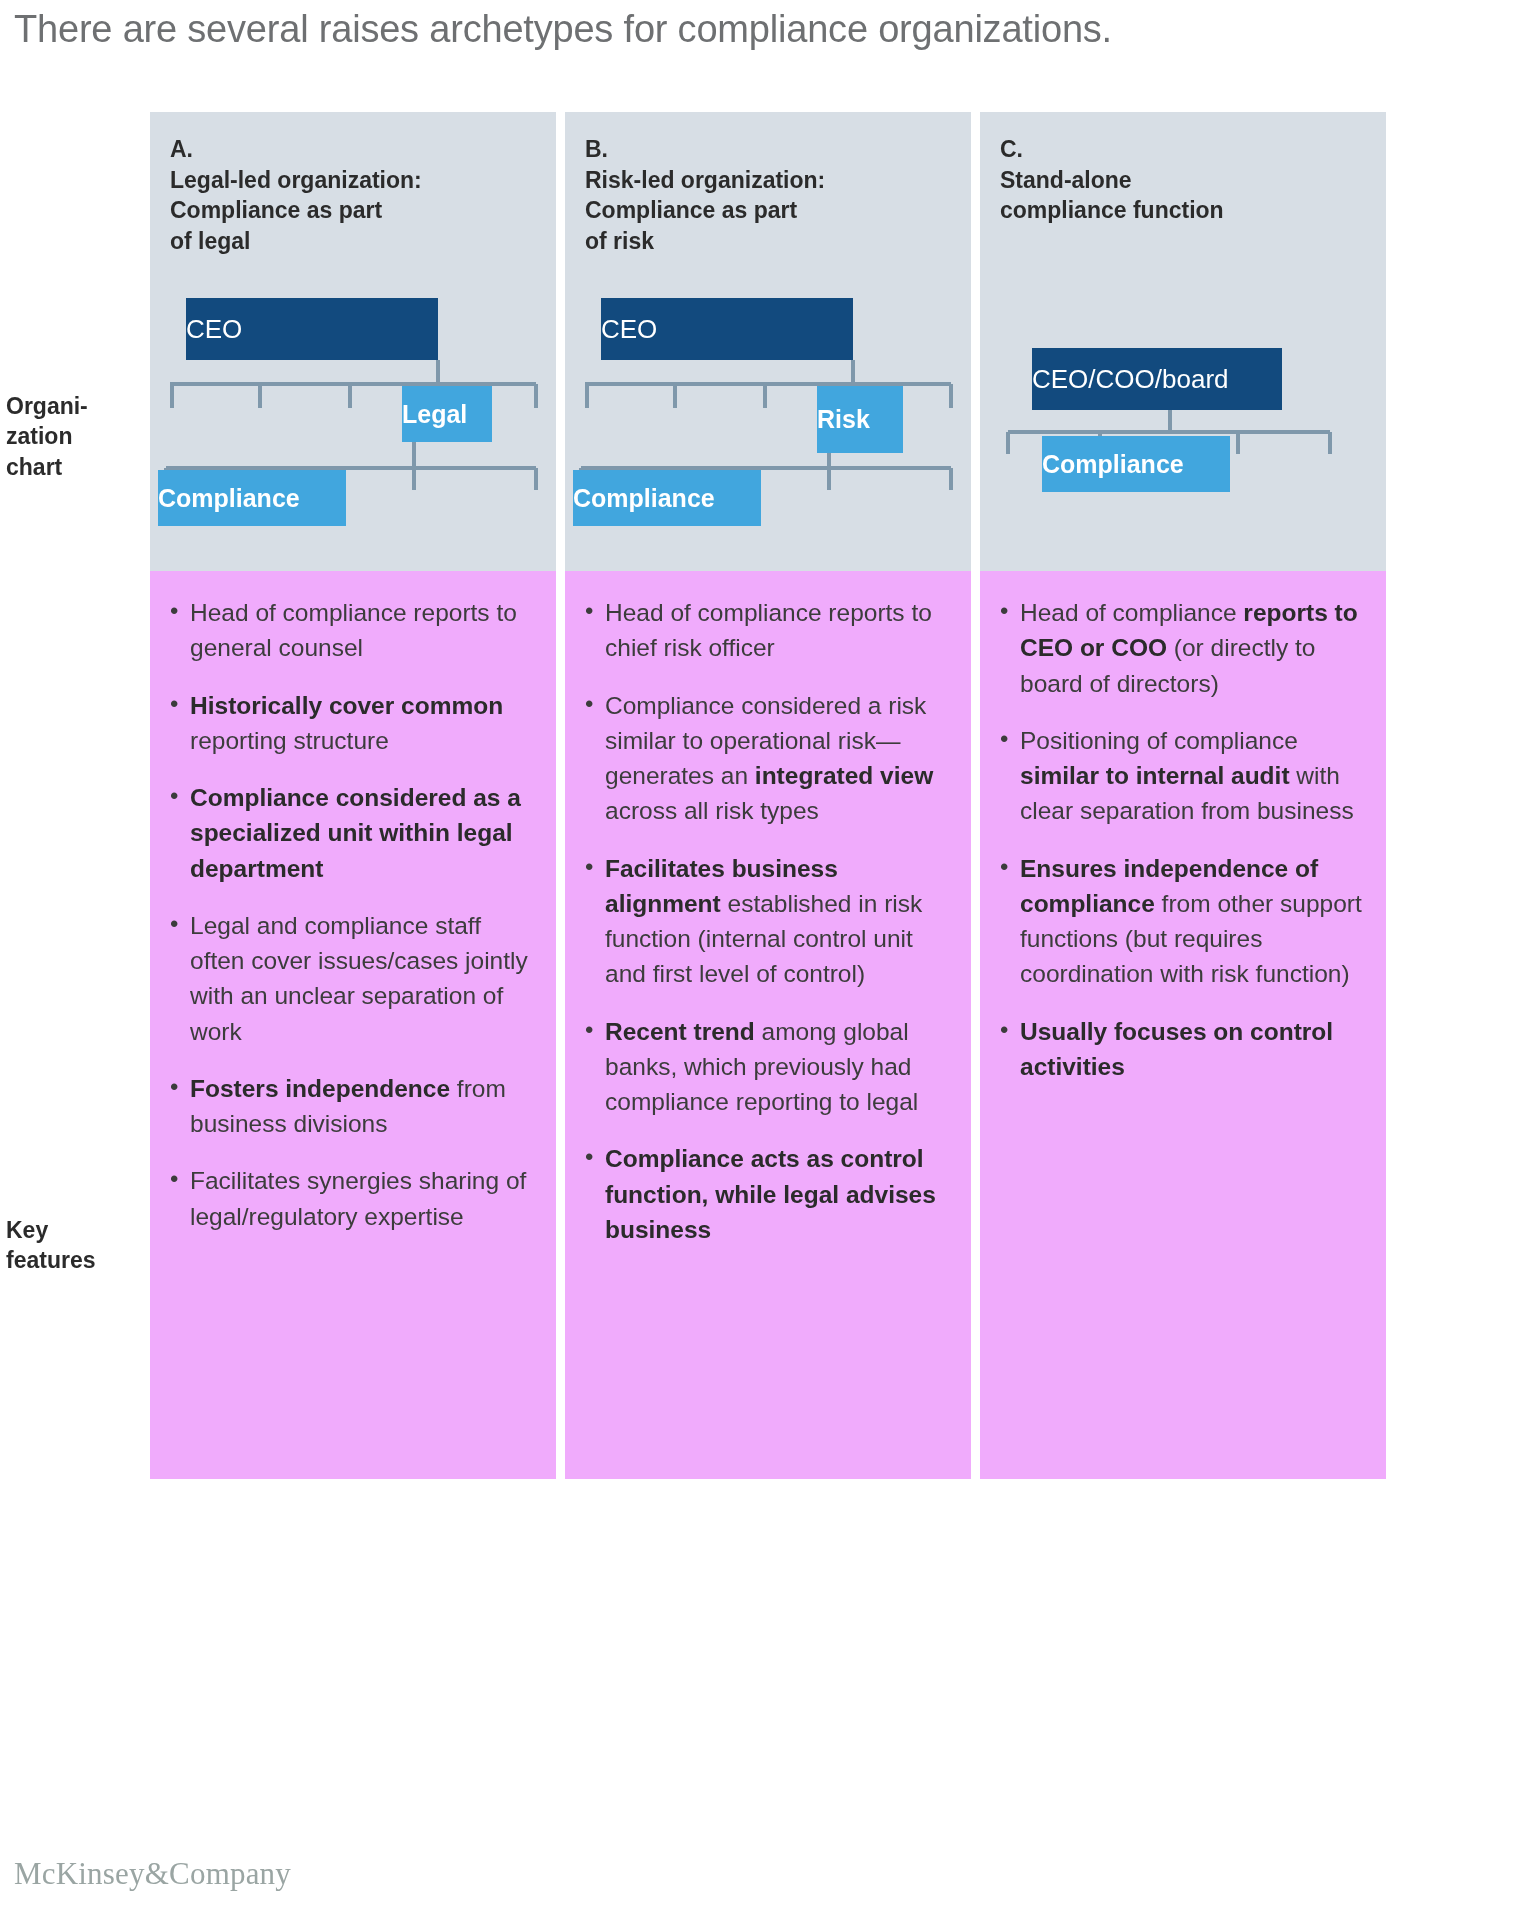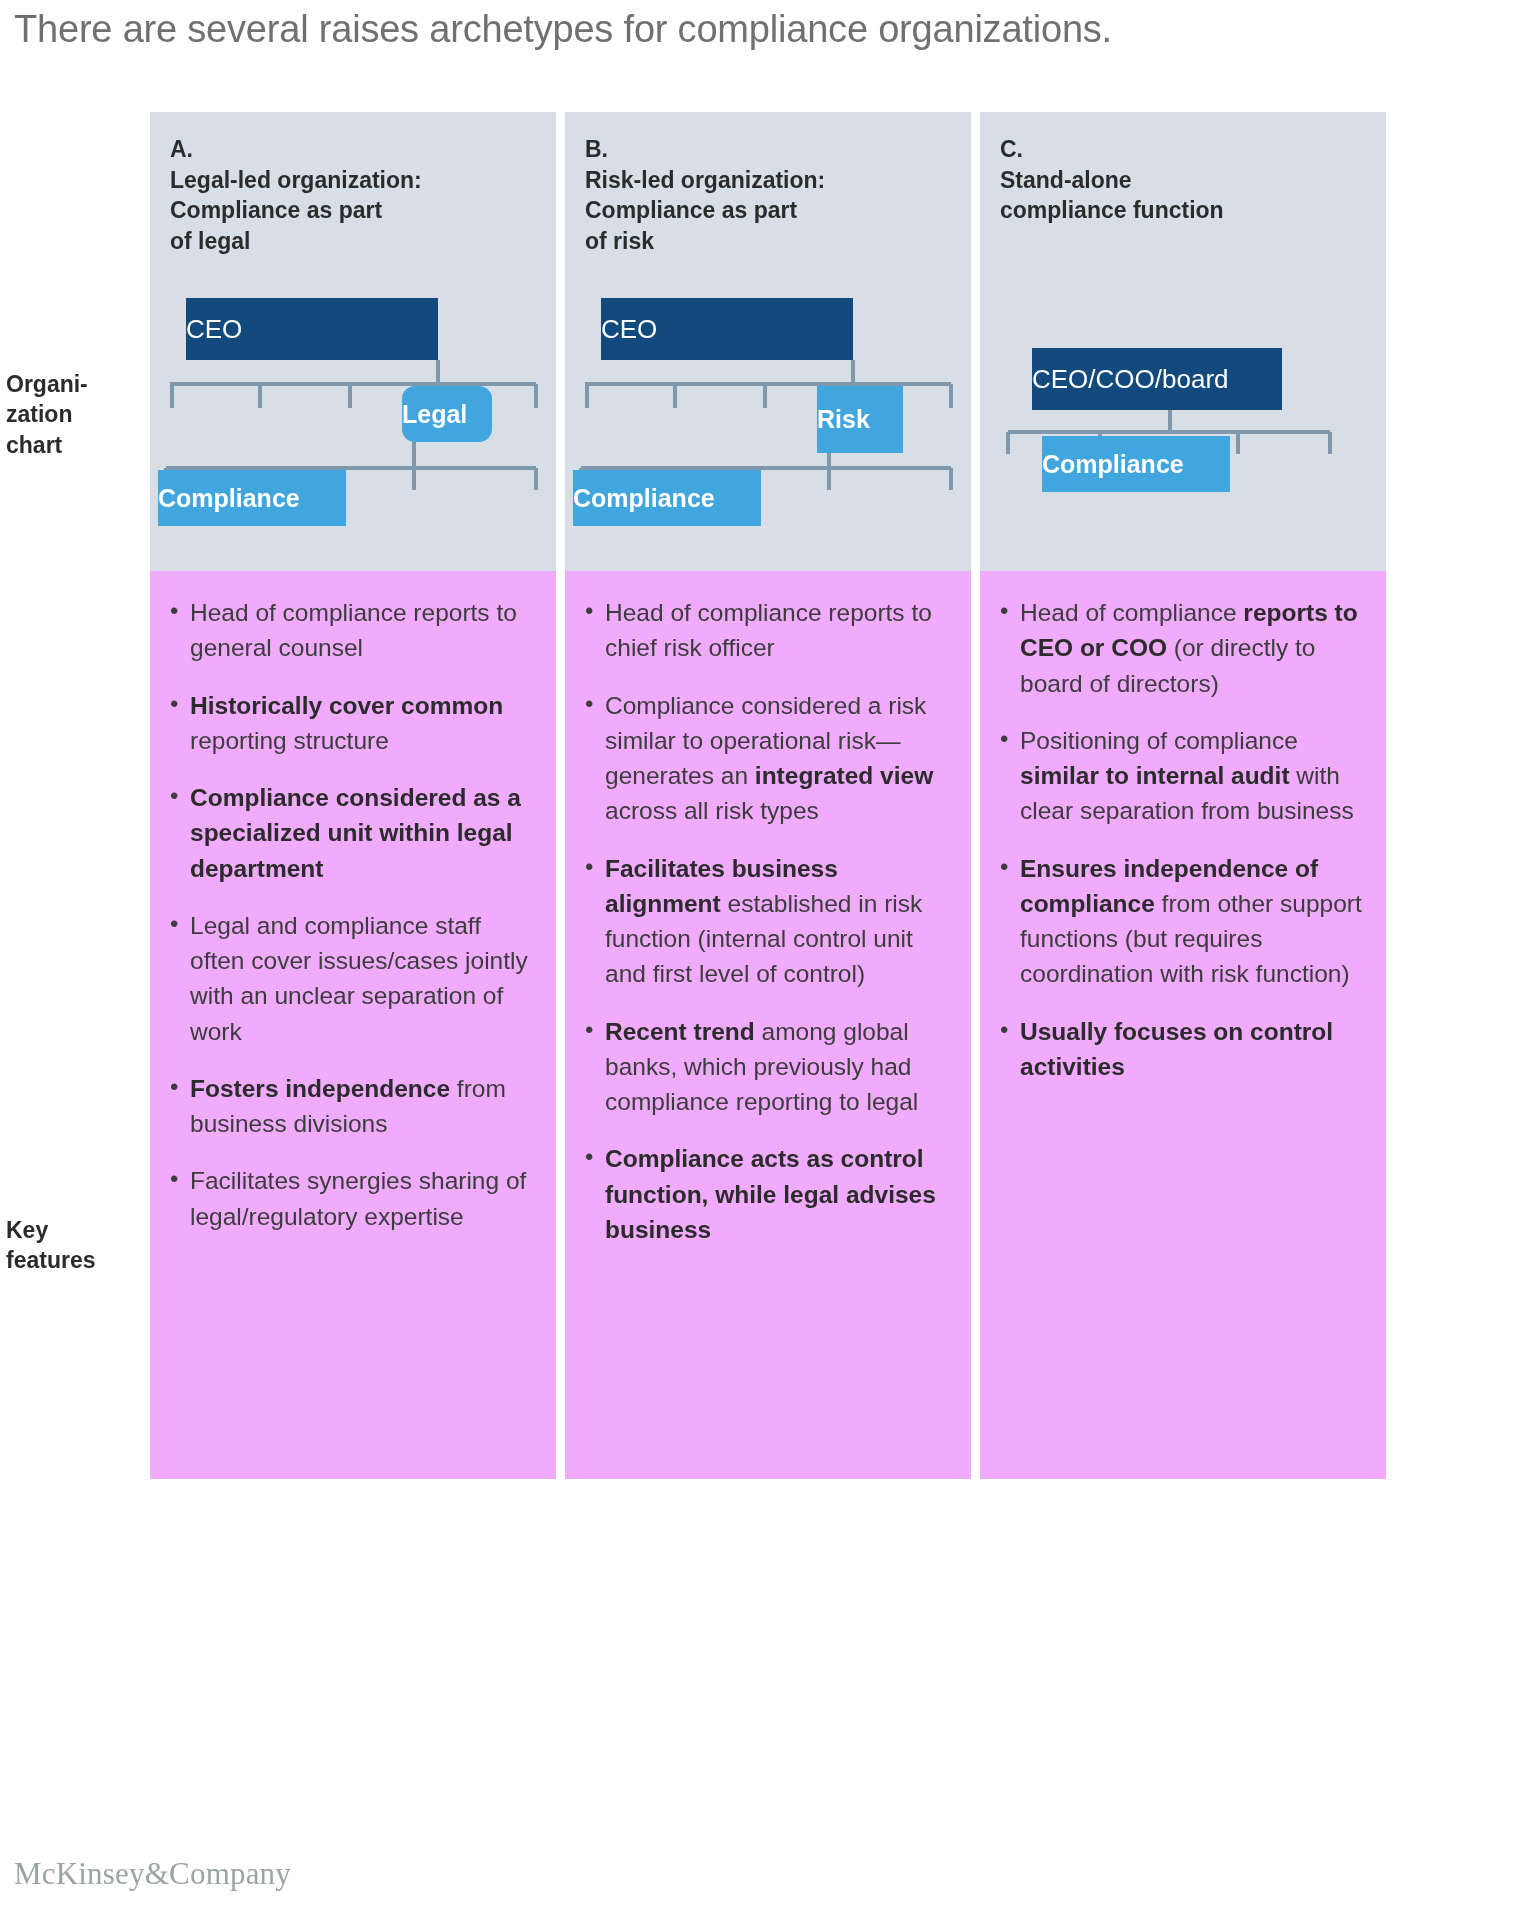--- a/index.html
+++ b/index.html
@@ -34,21 +34,21 @@
   
   .row-label {
     position: absolute;
     left: 6px;
     font-size: 23px;
     line-height: 1.32;
     font-weight: bold;
     color: #2b2b2b;
     width: 140px;
   }
-  #label-orgchart { top: 369px; }
+  #label-orgchart { top: 391px; }
   #label-keyfeatures { top: 1215px; }
 
   
   .grid {
     position: absolute;
     left: 150px;
     top: 112px;
     width: 1236px;
   }
   .columns {
@@ -171,21 +171,21 @@
                 <line x1="16" y1="356" x2="16" y2="378"></line>
                 <line x1="140" y1="356" x2="140" y2="378"></line>
                 <line x1="264" y1="356" x2="264" y2="378"></line>
                 <line x1="386" y1="356" x2="386" y2="378"></line>
               </g>
             </svg>
           </div>
           <div class="node node-dark" style="left:36px; top:186px; width:252px; height:62px;">
             <span>CEO</span>
           </div>
-          <div class="node node-light" style="left:252px; top:274px; width:90px; height:56px;border-radius:13px;">
+          <div class="node node-light" style="left:252px; top:274px; width:90px; height:56px;">
             <span>Legal</span>
           </div>
           <div class="node node-light" style="left:8px; top:358px; width:188px; height:56px;">
             <span>Compliance</span>
           </div>
         </div>
         <div class="feat-cell">
           <ul class="feats">
             <li><span><span>Head of compliance reports to general counsel</span></span></li>
             <li><span><b>Historically cover common </b><span>reporting structure</span></span></li>

